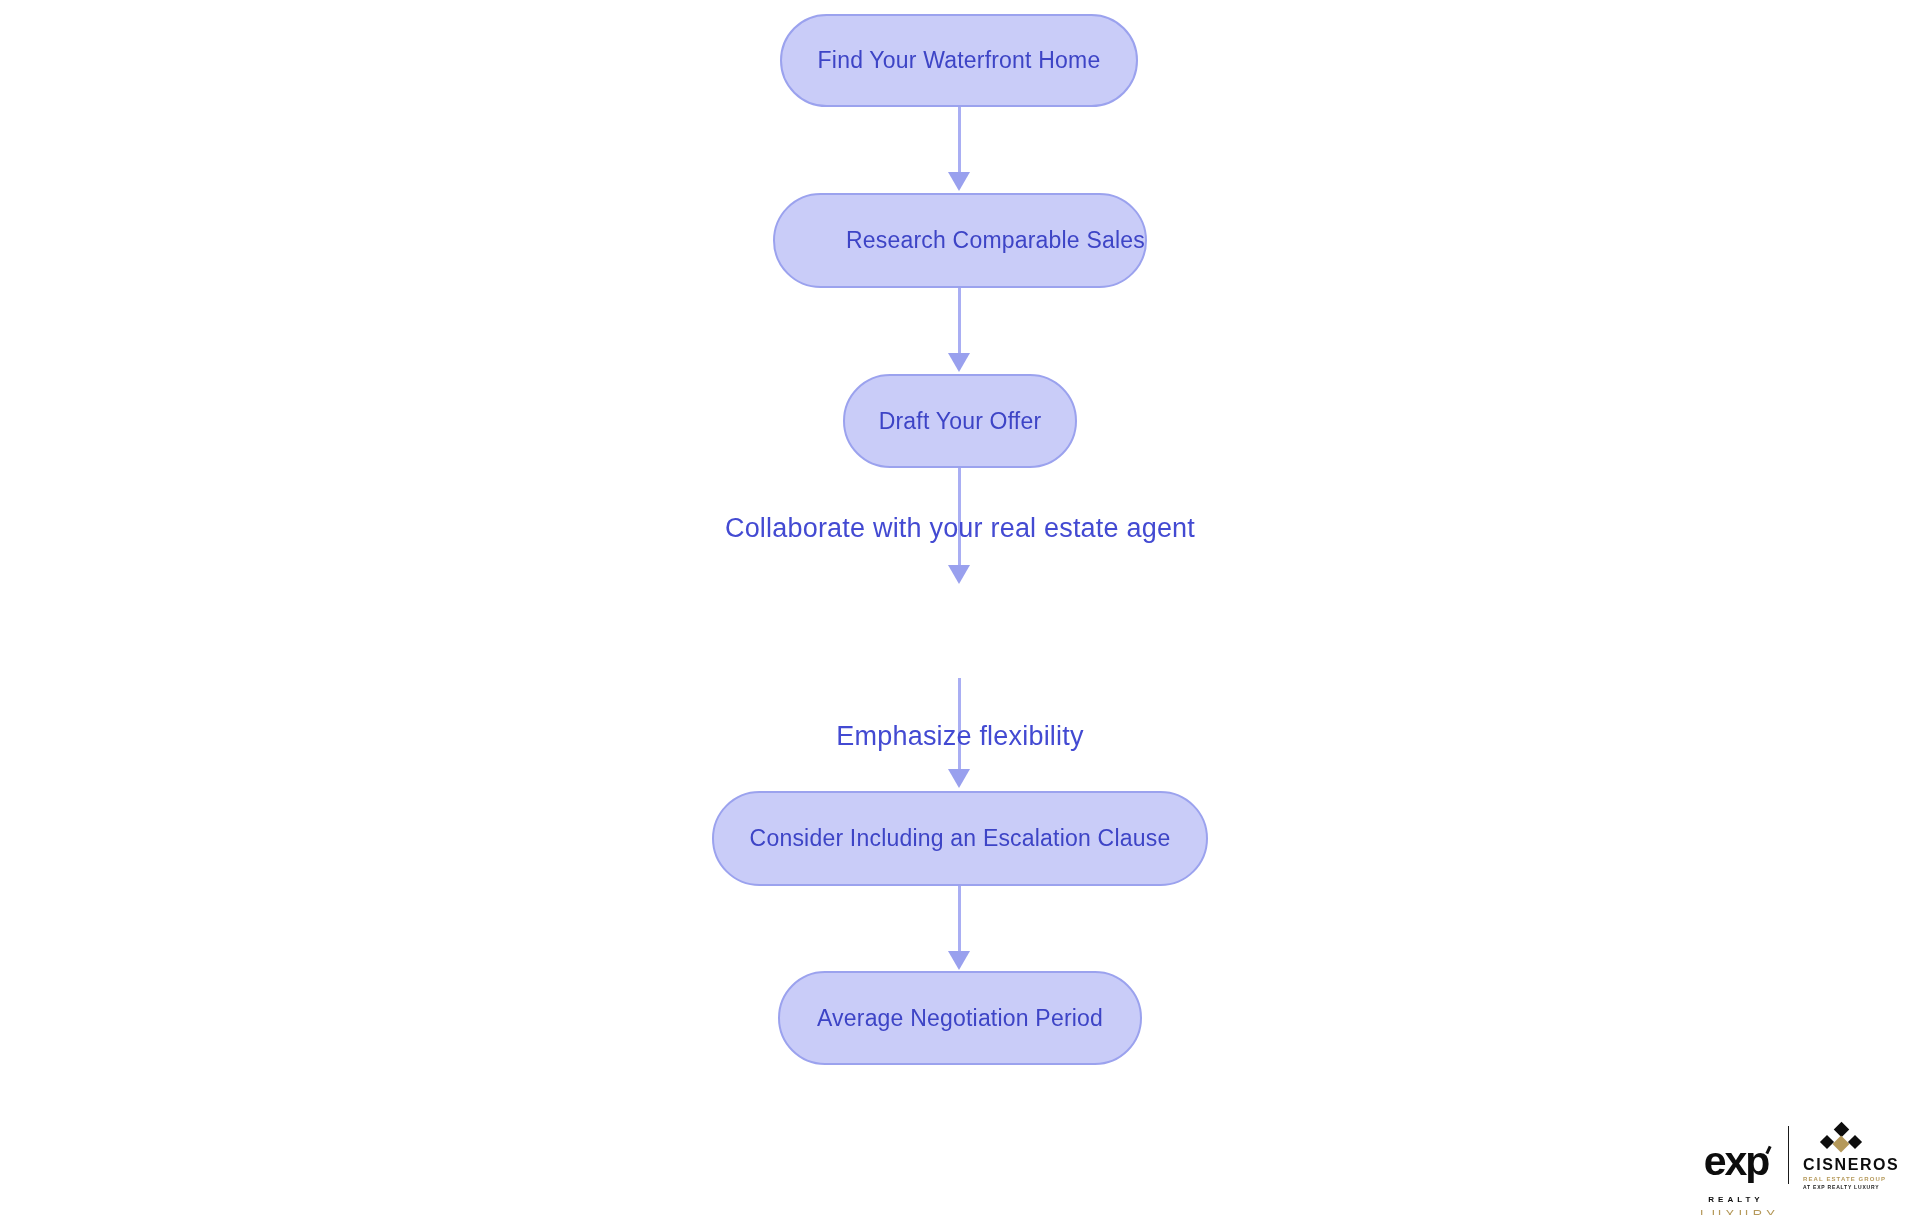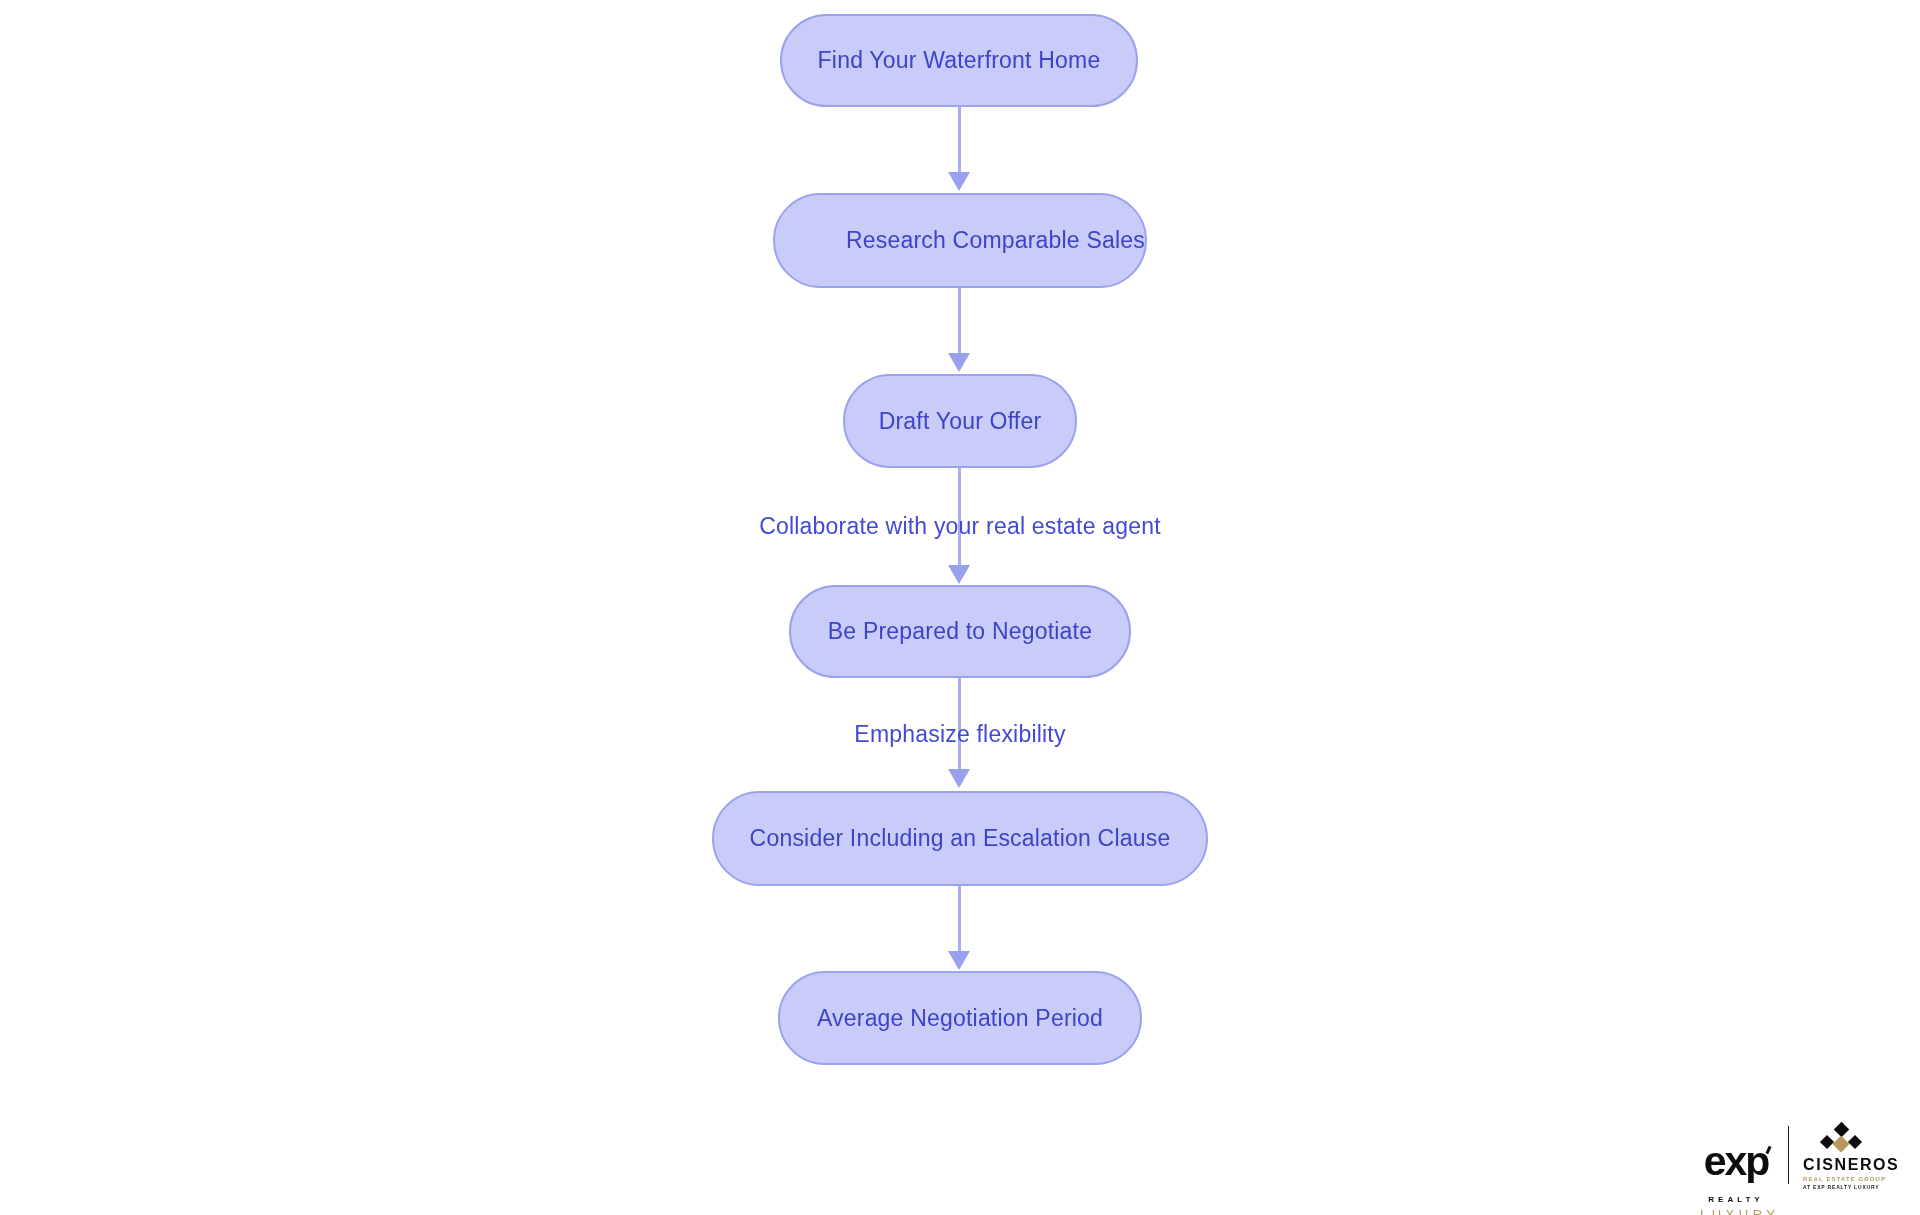--- a/index.html
+++ b/index.html
@@ -57,21 +57,21 @@
   .a1{top:172px;}
   .a2{top:353px;}
   .a3{top:565px;}
   .a4{top:769px;}
   .a5{top:951px;}
   
   .edge-label{
     position:absolute;left:0;width:1920px;
     text-align:center;
     color:var(--edge-label);
-    font-size:23px;
+    font-size:27px;
     letter-spacing:.2px;
     white-space:nowrap;
   }
   .l3{top:513px;}
   .l4{top:721px;}
   
   .branding{
     position:absolute;left:1700px;top:1124px;width:185px;height:72px;
     display:flex;align-items:flex-start;
   }
@@ -124,23 +124,20 @@
 
   <div class="node n1">
     <span>Find Your Waterfront Home</span>
   </div>
   <div class="node n2">
     <span>Research Comparable Sales</span>
   </div>
   <div class="node n3">
     <span>Draft Your Offer</span>
   </div>
-  <div class="node n4">
-    <span>Be Prepared to Negotiate</span>
-  </div>
   <div class="node n5">
     <span>Consider Including an Escalation Clause</span>
   </div>
   <div class="node n6">
     <span>Average Negotiation Period</span>
   </div>
 
   <div class="edge-line e1"></div>
   <div class="edge-line e2"></div>
   <div class="edge-line e3"></div>

